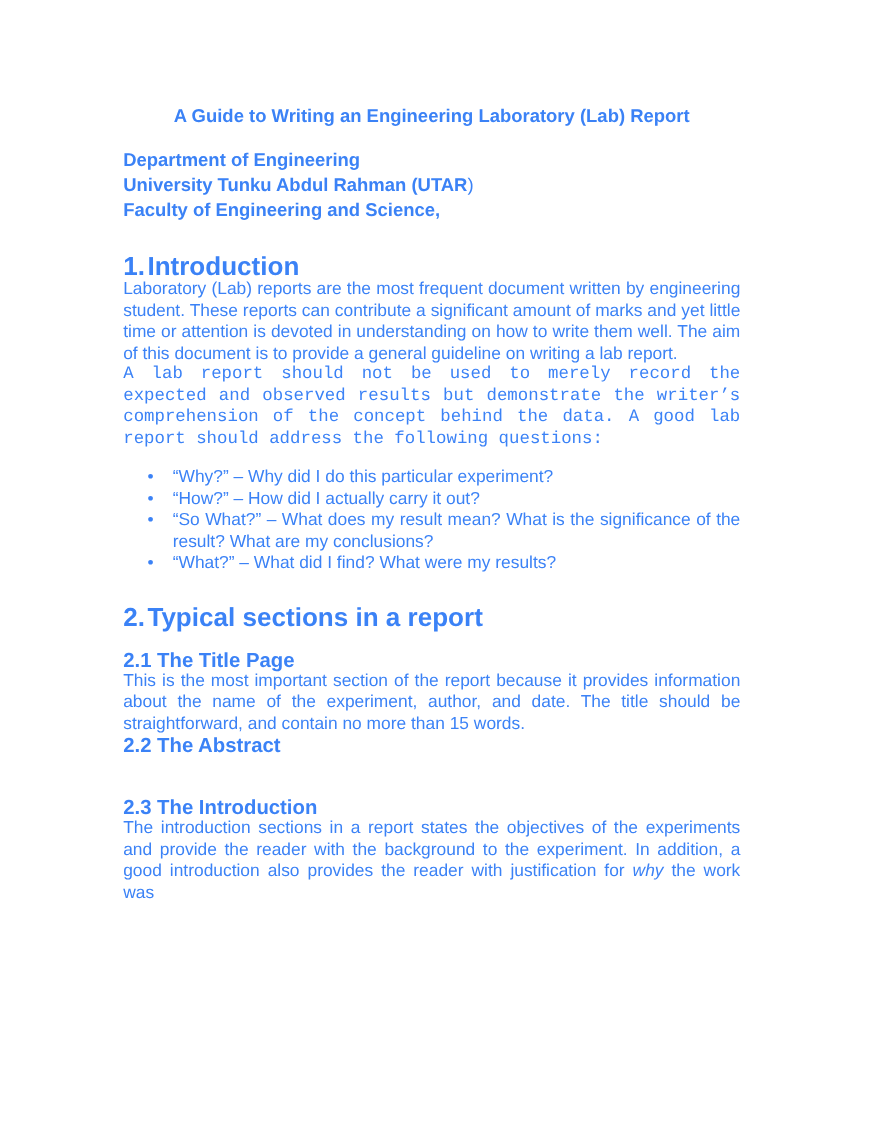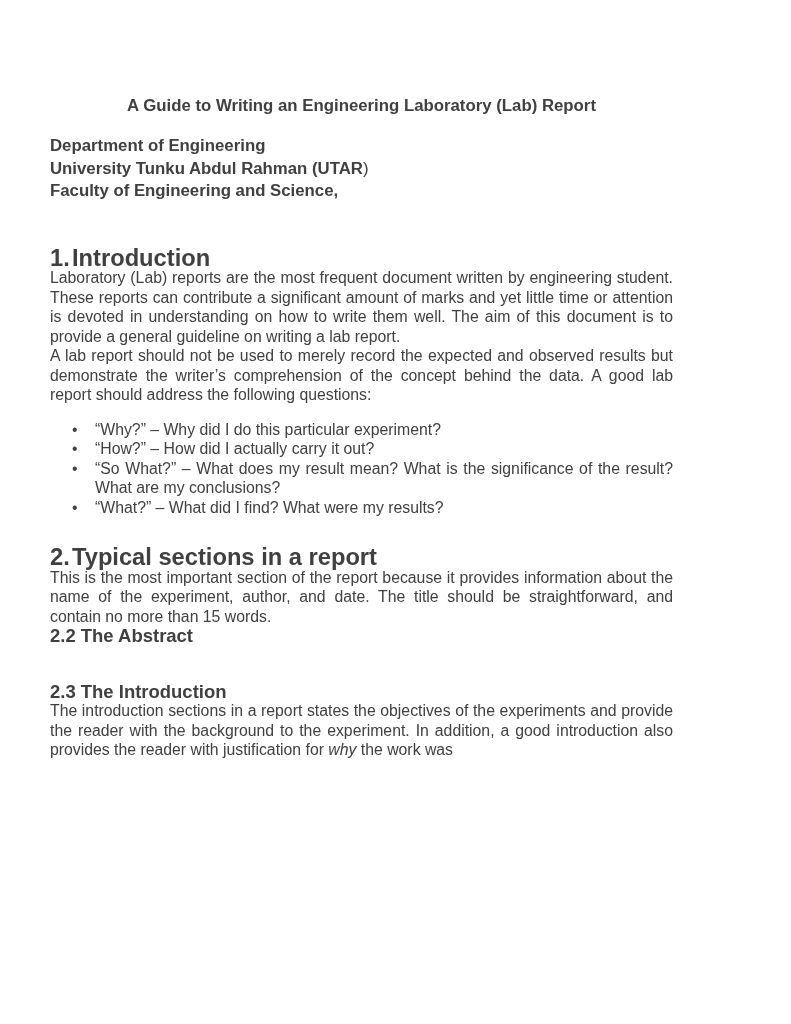--- a/index.html
+++ b/index.html
@@ -5,23 +5,23 @@
   html, body {
     margin: 0;
     padding: 0;
     background: #ffffff;
   }
   .page {
     position: relative;
     width: 791px;
     height: 1024px;
     box-sizing: border-box;
-    padding: 95px 118px 0 50px;
+    padding: 95px 118px 0 112px;
     background: #ffffff;
-    color: #404040;
+    color: #3b82f6;
     font-family: "Liberation Sans", sans-serif;
     font-size: 15.8px;
     line-height: 19.5px;
     overflow: hidden;
   }
   .doc-title {
     margin: 0;
     font-size: 16.8px;
     line-height: 22px;
     font-weight: 700;
@@ -39,36 +39,36 @@
   }
   .h-section {
     margin: 0;
     font-weight: 700;
     line-height: 19.5px;
   }
   .h-section .num {
     display: inline-block;
     width: 22px;
   }
-  .h1-main   { margin-top: 46px; }
+  .h1-main   { margin-top: 31px; }
   .h2-main   { margin-top: 31px; }
   .h-sub {
     margin: 0;
     font-weight: 700;
     line-height: 19.5px;
   }
   .h21 { margin-top: 18px; }
   .h22 { }
   .h23 { margin-top: 36px; }
   p.body {
     margin: 0;
     text-align: justify;
   }
   .p-after-h  { margin-top: 15px; }
-  .p-mid      { margin-top: 12px; }
+  .p-mid      { margin-top: 12px; font-family: Liberation Mono, monospace; }
   ul.bullets {
     list-style: none;
     margin: 15px 0 0 0;
     padding: 0;
   }
   ul.bullets li {
     position: relative;
     padding-left: 45px;
     text-align: justify;
   }
@@ -101,20 +101,21 @@
 
   <ul class="bullets">
     <li>“Why?” – Why did I do this particular experiment?</li>
     <li>“How?” – How did I actually carry it out?</li>
     <li>“So What?” – What does my result mean? What is the significance of the result? What are my conclusions?</li>
     <li>“What?” – What did I find? What were my results?</li>
   </ul>
 
   <h2 class="h-section h2-main"><span class="num">2.</span><span>Typical sections in a report</span></h2>
 
+  <h3 class="h-sub h21">2.1 The Title Page</h3>
 
   <p class="body p-after-h">This is the most important section of the report because it provides information about the name of the experiment, author, and date. The title should be straightforward, and contain no more than 15 words.</p>
 
   <h3 class="h-sub h22">2.2 The Abstract</h3>
 
 
   <h3 class="h-sub h23">2.3 The Introduction</h3>
 
   <p class="body p-after-h"><span>The introduction sections in a report states the objectives of the experiments and provide the reader with the background to the experiment. In addition, a good introduction also provides the reader with justification for </span><em>why</em><span> the work was</span></p>
 

